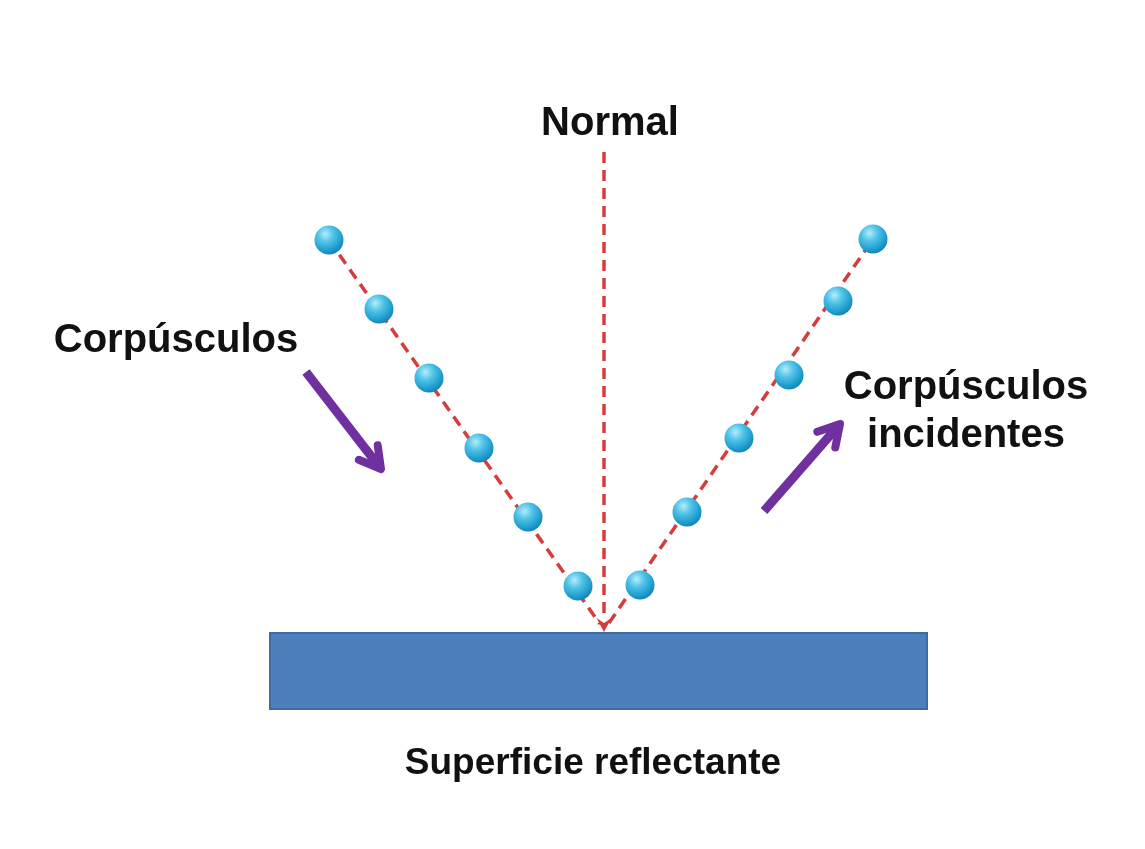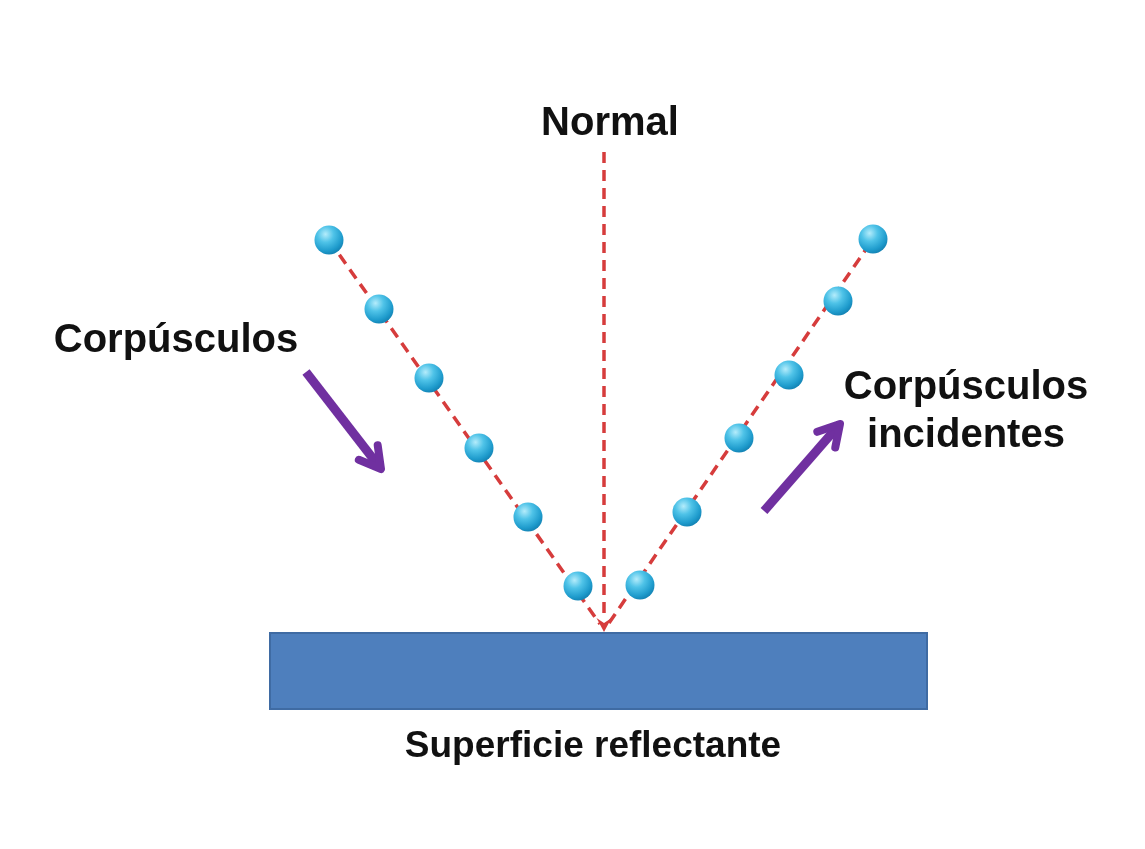--- a/index.html
+++ b/index.html
@@ -27,21 +27,21 @@
     transform: translateX(-50%);
     color: var(--text, #111111);
     font-weight: 700;
     text-align: center;
     white-space: nowrap;
     line-height: 48px;
   }
   .label-normal        { left: 610px; top: 97px;  font-size: 40px; }
   .label-incident      { left: 176px; top: 314px; font-size: 40px; }
   .label-reflected     { left: 966px; top: 361px; font-size: 40px; }
-  .label-surface       { left: 593px; top: 722px; font-size: 37px; line-height: 46px; }
+  .label-surface       { left: 593px; top: 739px; font-size: 37px; line-height: 46px; }
 
   .ray {
     stroke: var(--ray-dash, #d63c3c);
     stroke-width: 3.5;
     stroke-dasharray: 11 7;
     fill: none;
   }
   .rayhead {
     fill: var(--ray-dash, #d63c3c);
     stroke: none;

